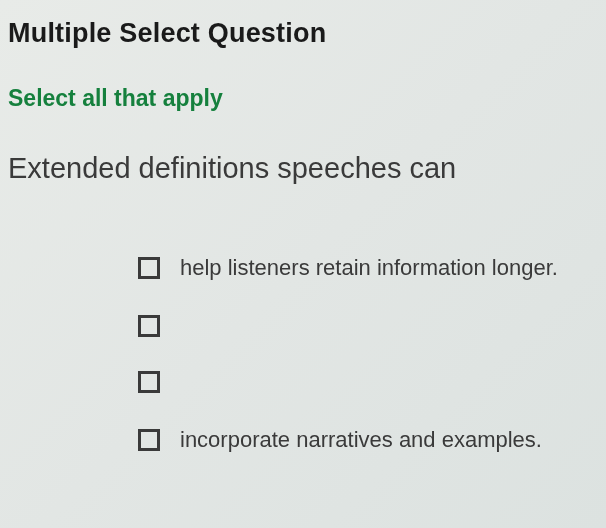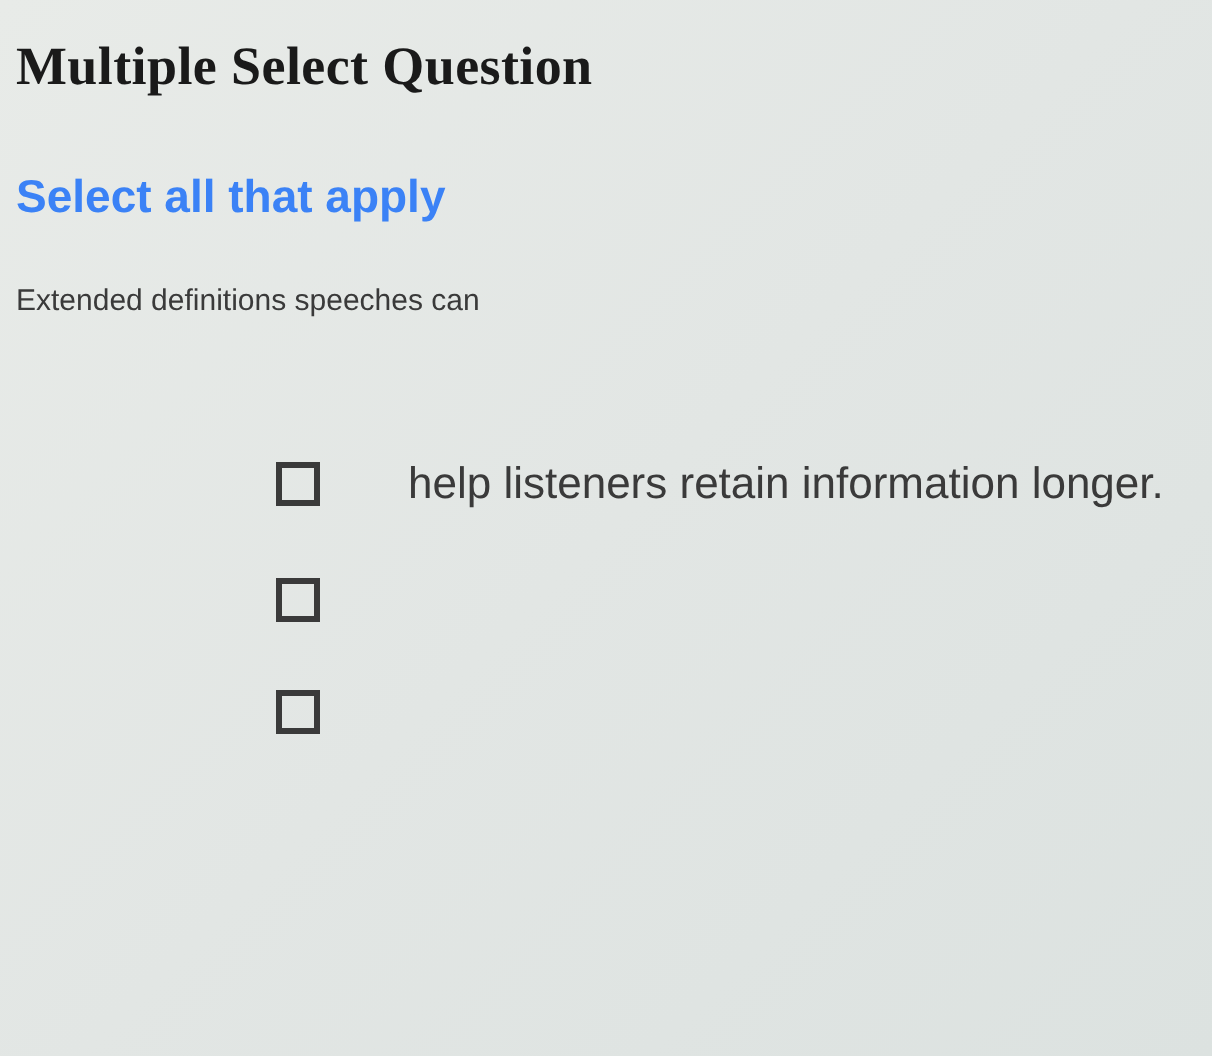--- a/index.html
+++ b/index.html
@@ -11,42 +11,40 @@
       padding: 18px 8px 0 8px;
       color: #2a2a2a;
       overflow: hidden;
     }
     .title {
       font-size: 27px;
       font-weight: 700;
       color: #1a1a1a;
       margin-bottom: 36px;
       letter-spacing: 0.2px;
-      font-family: Liberation Serif, serif;
     }
     .instruction {
       font-size: 23px;
       font-weight: 700;
-      color: #3b82f6;
-      margin-bottom: 30px;
+      color: #15803d;
+      margin-bottom: 40px;
     }
     .prompt {
-      font-size: 15px;
+      font-size: 29px;
       font-weight: 400;
       color: #3a3a3a;
       margin-bottom: 70px;
     }
     .options {
       padding-left: 130px;
     }
     .option {
       display: flex;
       align-items: center;
       margin-bottom: 34px;
-      gap: 24px;
     }
     .checkbox {
       width: 22px;
       height: 22px;
       border: 3px solid #3a3a3a;
       background: transparent;
       margin-right: 20px;
       flex-shrink: 0;
       cursor: pointer;
     }
@@ -68,13 +66,17 @@
   <div class="option">
     <div class="checkbox"></div>
     <div class="option-label">help listeners retain information longer.</div>
   </div>
   <div class="option">
     <div class="checkbox"></div>
   </div>
   <div class="option">
     <div class="checkbox"></div>
   </div>
+  <div class="option">
+    <div class="checkbox"></div>
+    <div class="option-label">incorporate narratives and examples.</div>
+  </div>
 </div>
 
 </body></html>

